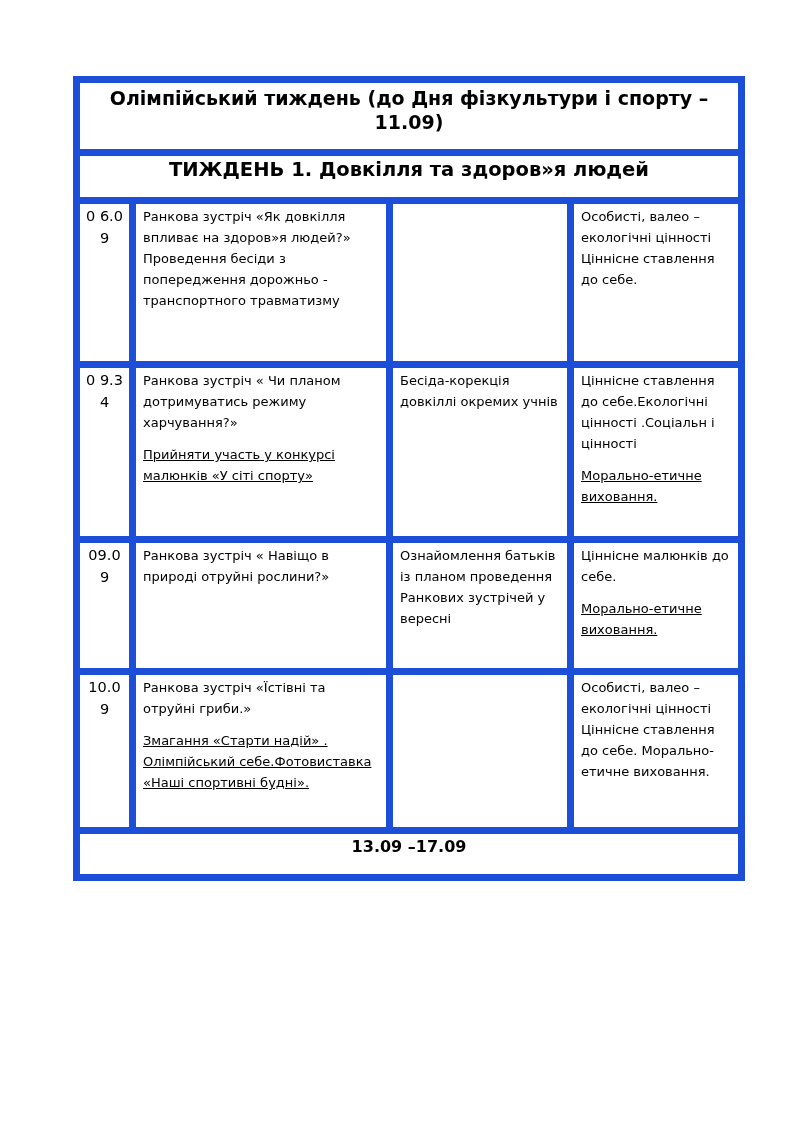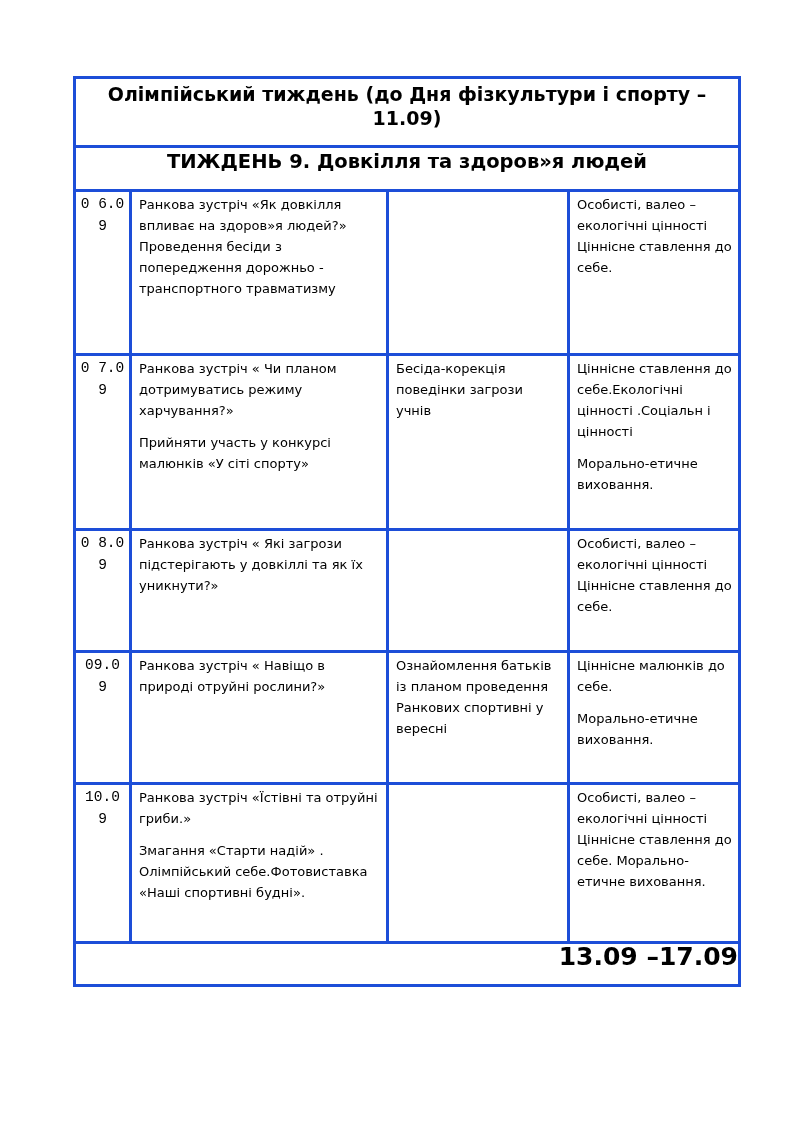--- a/index.html
+++ b/index.html
@@ -1,94 +1,84 @@
 <!DOCTYPE html>
 <html><head>
 <meta charset="utf-8">
 <style>
   html, body { margin: 0; padding: 0; background: #ffffff; }
   body { width: 794px; height: 1123px; position: relative; overflow: hidden;
          font-family: "DejaVu Sans", sans-serif; color: #000; }
   table.plan { position: absolute; left: 73px; top: 76px; width: 665px;
                border-collapse: collapse; table-layout: fixed; }
-  table.plan td { border: 3px solid #1d4ed8; vertical-align: top; padding: 0; }
+  table.plan td { border: 7px solid #1d4ed8; vertical-align: top; padding: 0; }
   .title-cell { height: 63px; text-align: center; font-weight: bold;
                 font-size: 19px; line-height: 24px; padding-top: 3px !important; }
   .week-cell { height: 40px; text-align: center; font-weight: bold;
                font-size: 19.5px; line-height: 26px; padding-top: 1px !important; }
-  .footer-cell { height: 40px; text-align: right; font-weight: bold;
-                 font-size: 25px; line-height: 26px; }
+  .footer-cell { height: 40px; text-align: center; font-weight: bold;
+                 font-size: 16px; line-height: 26px; }
   .date { text-align: center; font-size: 14.5px; line-height: 21.5px;
-          padding: 2px 2px 0 2px !important; word-break: break-all; font-family: Liberation Mono, monospace; }
+          padding: 2px 2px 0 2px !important; word-break: break-all; }
   .txt { font-size: 13px; line-height: 21px; padding: 2px 6px 0 7px !important; }
   .txt p { margin: 0; }
-  .txt p + p { margin-top: 11px; }
+  .txt p + p { margin-top: 11px; text-decoration: underline; }
 </style>
 </head>
 <body>
 
 <table class="plan">
   <colgroup>
     <col style="width:56px">
     <col style="width:257px">
     <col style="width:181px">
     <col style="width:171px">
   </colgroup>
   <tbody>
     <tr>
       <td colspan="4" class="title-cell">Олімпійський тиждень (до Дня фізкультури і спорту – 11.09)</td>
     </tr>
     <tr>
-      <td colspan="4" class="week-cell">ТИЖДЕНЬ 9. Довкілля та здоров»я людей</td>
+      <td colspan="4" class="week-cell">ТИЖДЕНЬ 1. Довкілля та здоров»я людей</td>
     </tr>
 
     <tr style="height:164px">
       <td class="date">0 6.09</td>
       <td class="txt">
         <p>Ранкова зустріч  «Як довкілля впливає на здоров»я людей?» Проведення бесіди з попередження дорожньо - транспортного травматизму</p>
       </td>
       <td class="txt"></td>
       <td class="txt">
         <p>Особисті, валео – екологічні цінності Ціннісне ставлення до себе.</p>
       </td>
     </tr>
 
     <tr style="height:175px">
-      <td class="date">0 7.09</td>
+      <td class="date">0 9.34</td>
       <td class="txt">
         <p>Ранкова зустріч « Чи планом дотримуватись режиму харчування?»</p>
         <p>Прийняти участь у конкурсі малюнків «У сіті спорту»</p>
       </td>
       <td class="txt">
-        <p>Бесіда-корекція поведінки загрози учнів</p>
+        <p>Бесіда-корекція довкіллі окремих учнів</p>
       </td>
       <td class="txt">
         <p>Ціннісне ставлення до себе.Екологічні цінності .Соціальн і цінності</p>
         <p>Морально-етичне виховання.</p>
       </td>
     </tr>
 
-    <tr style="height:122px">
-      <td class="date">0 8.09</td>
-      <td class="txt">
-        <p>Ранкова зустріч « Які загрози підстерігають у довкіллі та як їх уникнути?»</p>
-      </td>
-      <td class="txt"></td>
-      <td class="txt">
-        <p>Особисті, валео – екологічні цінності Ціннісне ставлення до себе.</p>
-      </td>
-    </tr>
 
     <tr style="height:132px">
       <td class="date">09.0 9</td>
       <td class="txt">
         <p>Ранкова зустріч « Навіщо в природі отруйні рослини?»</p>
       </td>
       <td class="txt">
-        <p>Ознайомлення батьків із планом проведення Ранкових спортивні у вересні</p>
+        <p>Ознайомлення батьків із планом проведення Ранкових зустрічей у вересні</p>
       </td>
       <td class="txt">
         <p>Ціннісне малюнків до себе.</p>
         <p>Морально-етичне виховання.</p>
       </td>
     </tr>
 
     <tr style="height:159px">
       <td class="date">10.0 9</td>
       <td class="txt">

